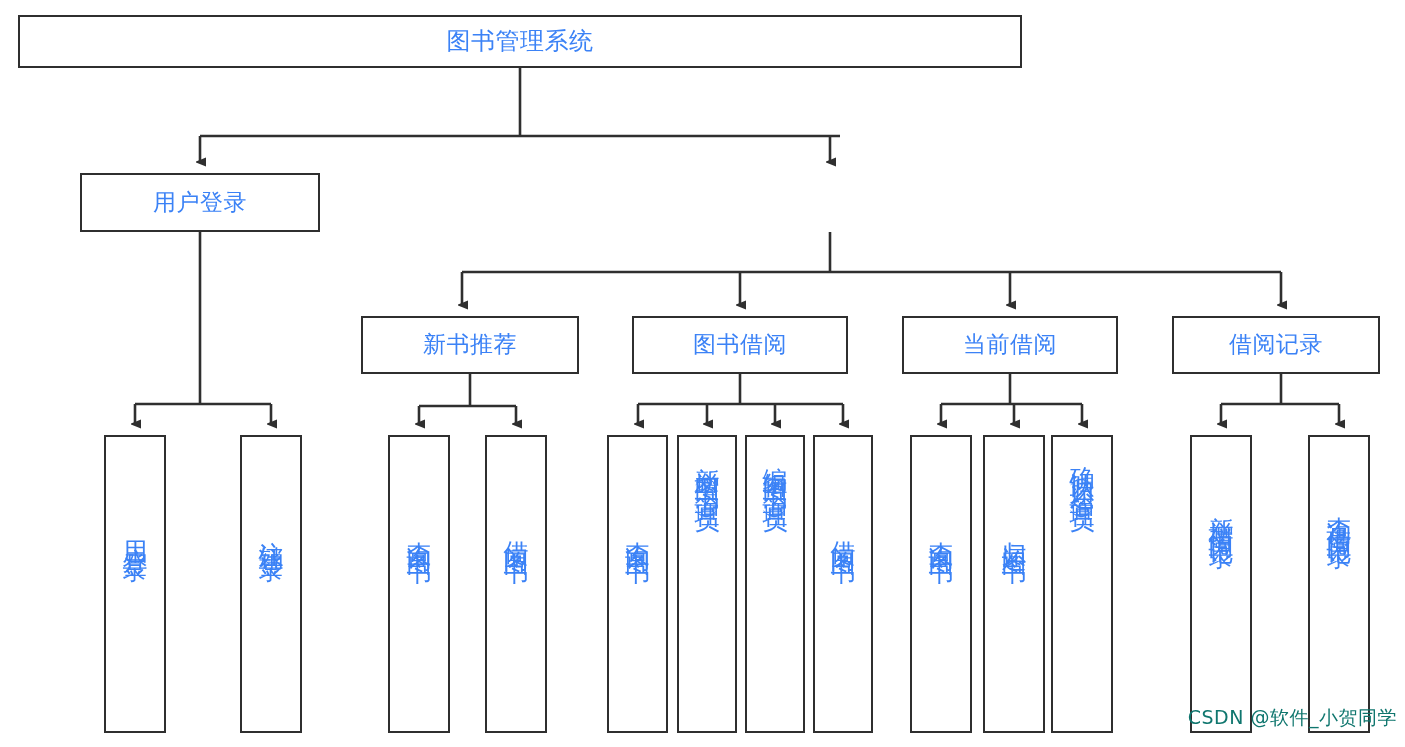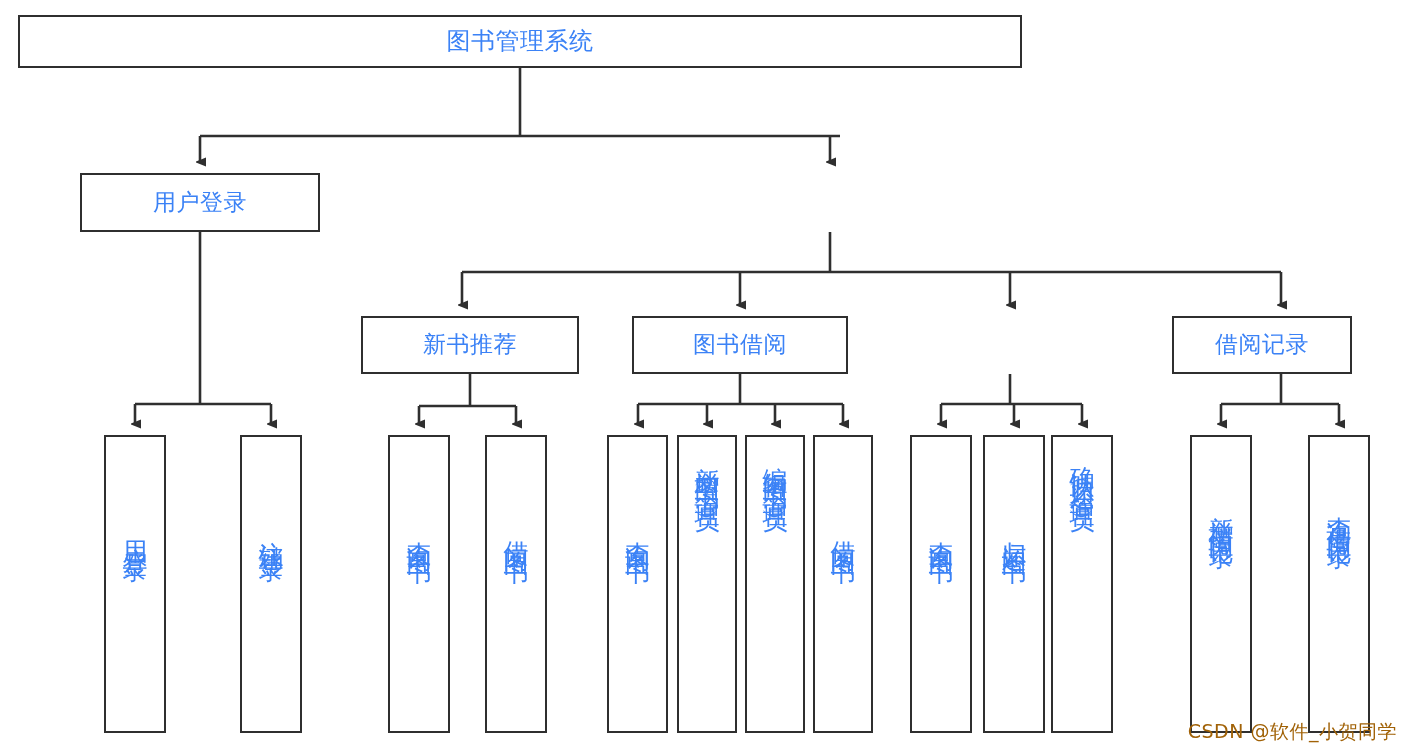--- a/index.html
+++ b/index.html
@@ -67,23 +67,23 @@
   }
   .node.leaf.midshort .lbl {
     padding-top: 55px;
   }
   .node.leaf.tall .lbl {
     padding-top: 6px;
   }
   #watermark {
     position: absolute;
     right: 8px;
-    bottom: 2px;
+    bottom: 16px;
     font-size: 19px;
-    color: #a16207;
+    color: #0f766e;
     white-space: nowrap;
     letter-spacing: 0.5px;
   }
 </style>
 </head>
 <body>
 
 <div id="canvas">
 
   <svg id="edges" viewBox="0 0 1405 747" xmlns="http://www.w3.org/2000/svg">
@@ -143,21 +143,24 @@
   <div class="node horiz" style="left: 80px; top: 173px; width: 240px; height: 59px;">
     <span class="lbl">用户登录</span>
   </div>
 
   <div class="node horiz" style="left: 361px; top: 316px; width: 218px; height: 58px;">
     <span class="lbl">新书推荐</span>
   </div>
   <div class="node horiz" style="left: 632px; top: 316px; width: 216px; height: 58px;">
     <span class="lbl">图书借阅</span>
   </div>
-  <div class="node horiz" style="left: 1172px; top: 316px; width: 180px; height: 58px;">
+  <div class="node horiz" style="left: 902px; top: 316px; width: 216px; height: 58px;">
+    <span class="lbl">当前借阅</span>
+  </div>
+  <div class="node horiz" style="left: 1172px; top: 316px; width: 208px; height: 58px;">
     <span class="lbl">借阅记录</span>
   </div>
 
   <div class="node leaf mid" style="left: 104px; top: 435px; width: 62px; height: 298px;">
     <span class="lbl">用户登录</span>
   </div>
   <div class="node leaf mid" style="left: 240px; top: 435px; width: 62px; height: 298px;">
     <span class="lbl">注销登录</span>
   </div>
   <div class="node leaf mid" style="left: 388px; top: 435px; width: 62px; height: 298px;">

